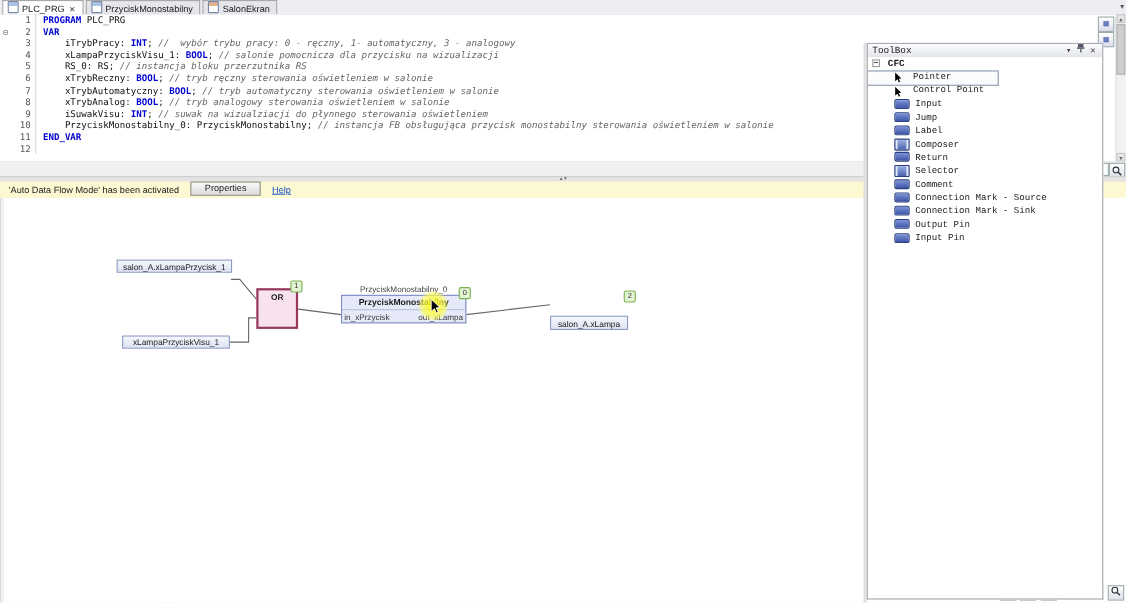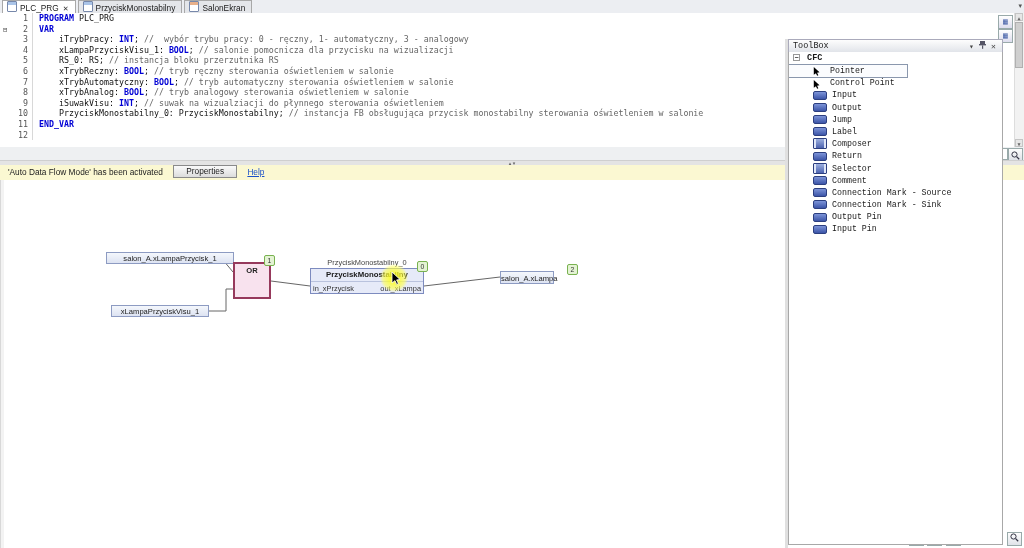--- a/index.html
+++ b/index.html
@@ -54,21 +54,21 @@
   .tab.active{background:#fff;position:relative;z-index:2;}
   .tab-ic{display:inline-block;width:8px;height:9px;margin-right:3px;vertical-align:-1px;border:1px solid #7788aa;border-radius:1px;}
   .tab-x{margin-left:4px;color:#333;font-size:7px;}
   .tab-dd{position:absolute;right:2px;top:2px;font-size:7px;color:#555;}
   .codewrap{position:absolute;left:0;top:13px;right:0;height:134px;background:#fff;border-bottom:1px solid #b5b5b5;font-family:"DejaVu Sans Mono",monospace;font-size:8.3px;}
   .code-line{height:10.6px;line-height:10.6px;white-space:pre;}
   .fold{display:inline-block;width:10px;text-align:center;color:#555;font-size:7px;}
   .lnum{display:inline-block;width:18px;text-align:right;padding-right:4px;color:#555;border-right:1px solid #d8d8d8;margin-right:6px;}
   .tk-kw{color:#0000d4;font-weight:bold;}
   .tk-pl{color:#111;}
-  .tk-cm{color:#666;text-align:center;}
+  .tk-cm{color:#666;font-style:italic;text-align:center;}
   .mini-btn{position:absolute;width:13px;height:12px;border:1px solid #9aa;background:linear-gradient(#fff,#dde);text-align:center;line-height:11px;font-size:8px;color:#4560a8;}
   .vscroll{position:absolute;right:0;top:0;bottom:0;width:9px;background:#f2f2f2;border-left:1px solid #ddd;}
   .vs-a{position:absolute;left:0;width:8px;height:8px;font-size:5px;text-align:center;line-height:8px;color:#666;background:#e6e6e6;border:1px solid #c5c5c5;box-sizing:border-box;}
   .vs-thumb{position:absolute;left:0;top:9px;width:8px;height:46px;background:#cfcfcf;border:1px solid #b0b0b0;box-sizing:border-box;}
   .code-strip{position:absolute;left:0;top:147px;right:0;height:13px;background:#eef0f2;}
   .zoombox{position:absolute;top:1px;width:32px;height:10px;line-height:10px;background:#fff;border:1px solid #9aa;text-align:center;font-size:7.5px;color:#333;}
   .magbtn{position:absolute;top:1px;width:13px;height:11px;border:1px solid #9aa;background:linear-gradient(#fdfdfd,#dfe2e8);}
   .magbtn svg{display:block;margin:2px auto 0;}
   .hsplit{position:absolute;left:0;top:160px;right:0;height:5px;background:#e4e4e4;border-top:1px solid #cfcfcf;text-align:center;font-size:5px;line-height:4px;color:#666;cursor:row-resize;}
   .notif{position:absolute;left:0;top:165px;right:0;height:15px;background:#fbf8d2;border-bottom:1px solid #d6d2a4;line-height:15px;padding-left:8px;font-size:8.3px;color:#222;}
@@ -196,37 +196,37 @@
     </div>
 
     <div class="canvas">
       <svg class="wires" width="632" height="329">
         <polyline points="209,74 217,74 232,92" fill="none" stroke="#666" stroke-width="1"></polyline>
         <polyline points="208,131 225,131 225,109 232,109" fill="none" stroke="#666" stroke-width="1"></polyline>
         <polyline points="270,101 309,106" fill="none" stroke="#666" stroke-width="1"></polyline>
         <polyline points="423,106 499,97" fill="none" stroke="#666" stroke-width="1"></polyline>
       </svg>
 
-      <div class="cfc-io" style="left:105px;top:72px;width:128px;">salon_A.xLampaPrzycisk_1</div>
+      <div class="cfc-io" style="left:105px;top:56px;width:105px;">salon_A.xLampaPrzycisk_1</div>
       <div class="cfc-io" style="left:110px;top:125px;width:98px;">xLampaPrzyciskVisu_1</div>
 
       <div class="orblock">OR</div>
       <div class="badge" style="left:263px;top:75px;">1</div>
 
       <div class="inst-label">PrzyciskMonostabilny_0</div>
       <div class="fbblock">
         <div class="fb-title">PrzyciskMonostabilny</div>
         <div class="fb-pins">
           <span class="fb-in">in_xPrzycisk</span>
           <span class="fb-out">out_xLampa</span>
         </div>
       </div>
       <div class="badge" style="left:416px;top:81px;">0</div>
 
-      <div class="cfc-io" style="left:499px;top:91px;width:54px;height:13px;line-height:13px;">salon_A.xLampa</div>
+      <div class="cfc-io" style="left:499px;top:107px;width:71px;height:13px;line-height:13px;">salon_A.xLampa</div>
       <div class="badge" style="left:566px;top:84px;">2</div>
 
       <div class="hilite"></div>
       <div class="cfc-cursor">
         <svg width="11" height="14" viewBox="0 0 11 14">
             <path d="M1,0 L1,11 L4,8.6 L5.7,12.4 L7.4,11.6 L5.6,7.9 L9,7.5 Z" fill="#000" stroke="#fff" stroke-width="0.8"></path>
           </svg>
       </div>
 
       <div class="cfc-controls">
@@ -265,21 +265,20 @@
     <div class="panel-body">
       <div class="tbx-group"><span class="texp">−</span> <span>CFC</span></div>
       <div>
           <div class="tbx-row tbx-sel"><span class="tbx-ic tbx-ptr"><svg width="8" height="10" viewBox="0 0 11 14">
                 <path d="M1,0 L1,11 L4,8.6 L5.7,12.4 L7.4,11.6 L5.6,7.9 L9,7.5 Z" fill="#000"></path>
               </svg></span><span class="tbx-label">Pointer</span></div>
           <div class="tbx-row"><span class="tbx-ic tbx-ptr"><svg width="8" height="10" viewBox="0 0 11 14">
                 <path d="M1,0 L1,11 L4,8.6 L5.7,12.4 L7.4,11.6 L5.6,7.9 L9,7.5 Z" fill="#000"></path>
               </svg></span><span class="tbx-label">Control Point</span></div>
           <div class="tbx-row"><span class="tbx-ic tbx-pill"></span><span class="tbx-label">Input</span></div>
-          <div class="tbx-row"><span class="tbx-ic tbx-pill"></span><span class="tbx-label">Output</span></div>
           <div class="tbx-row"><span class="tbx-ic tbx-pill"></span><span class="tbx-label">Jump</span></div>
           <div class="tbx-row"><span class="tbx-ic tbx-pill"></span><span class="tbx-label">Label</span></div>
           <div class="tbx-row"><span class="tbx-ic tbx-box"></span><span class="tbx-label">Composer</span></div>
           <div class="tbx-row"><span class="tbx-ic tbx-pill"></span><span class="tbx-label">Return</span></div>
           <div class="tbx-row"><span class="tbx-ic tbx-box"></span><span class="tbx-label">Selector</span></div>
           <div class="tbx-row"><span class="tbx-ic tbx-pill"></span><span class="tbx-label">Comment</span></div>
           <div class="tbx-row"><span class="tbx-ic tbx-pill"></span><span class="tbx-label">Connection Mark - Source</span></div>
           <div class="tbx-row"><span class="tbx-ic tbx-pill"></span><span class="tbx-label">Connection Mark - Sink</span></div>
           <div class="tbx-row"><span class="tbx-ic tbx-pill"></span><span class="tbx-label">Output Pin</span></div>
           <div class="tbx-row"><span class="tbx-ic tbx-pill"></span><span class="tbx-label">Input Pin</span></div>

